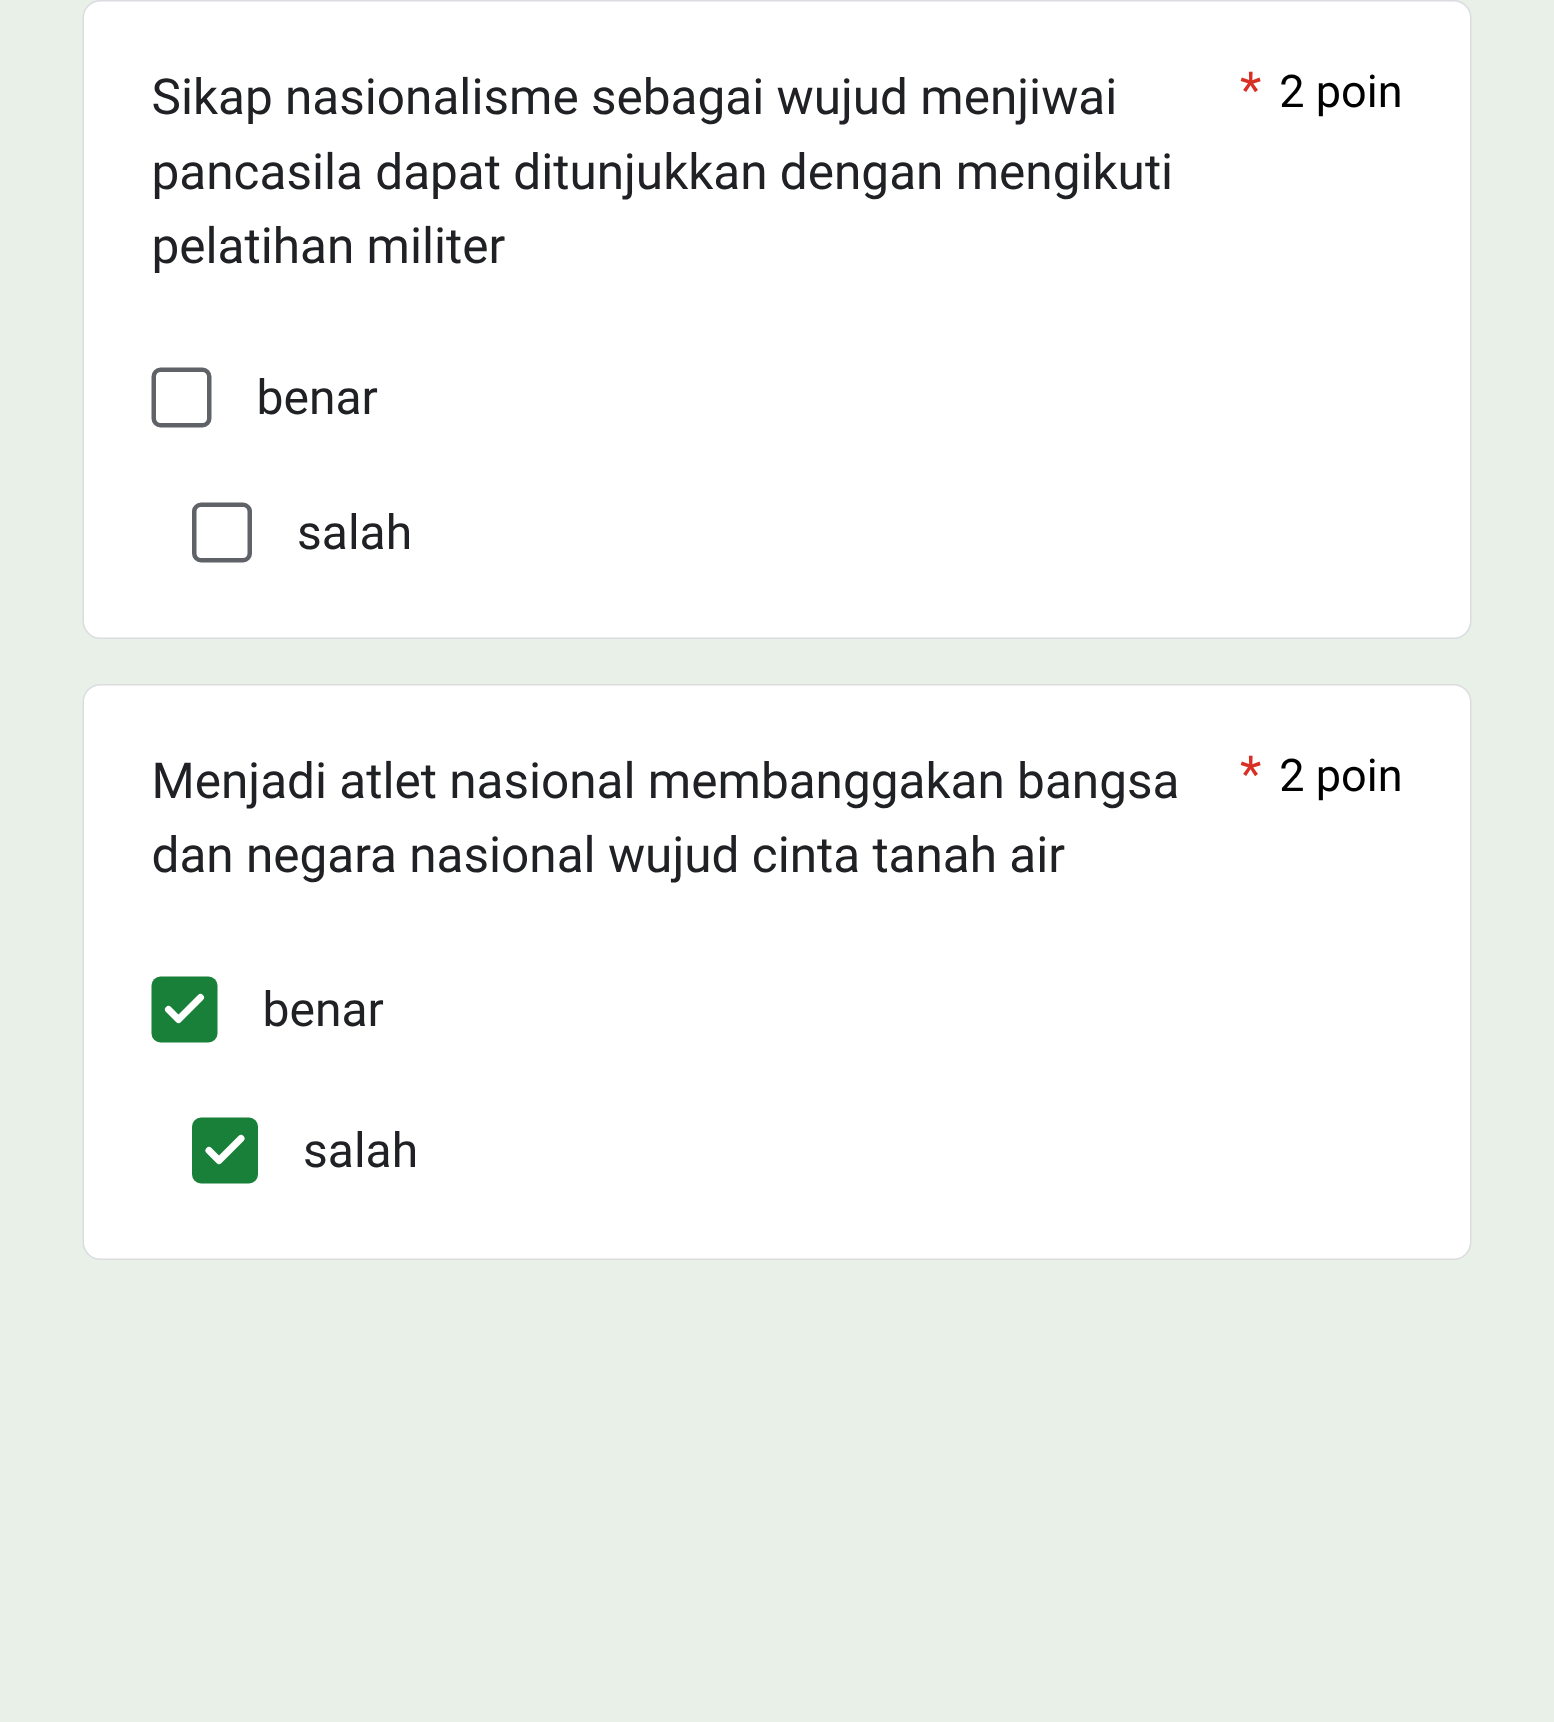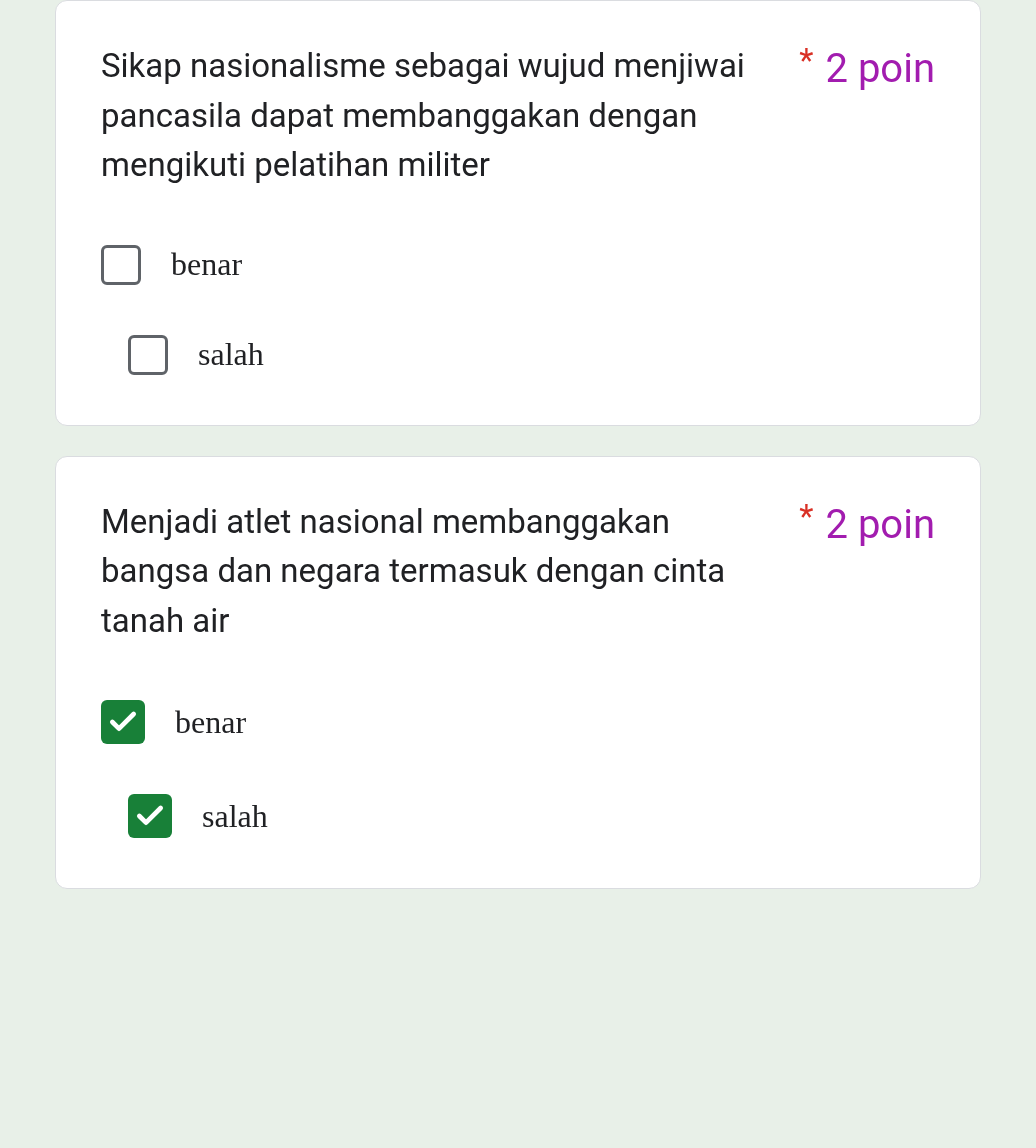--- a/index.html
+++ b/index.html
@@ -37,22 +37,22 @@
       align-items: flex-start;
       gap: 12px;
       flex-shrink: 0;
     }
     .required-marker {
       color: #d93025;
       font-size: 33px;
       line-height: 1.2;
     }
     .points-text {
-      color: #a21caf;
-      font-size: 40px;
+      color: #000000;
+      font-size: 30px;
       line-height: 1.4;
     }
     .option-row {
       display: flex;
       align-items: center;
       margin-bottom: 50px;
     }
     .option-row:last-child {
       margin-bottom: 0;
       margin-left: 27px;
@@ -75,47 +75,46 @@
       justify-content: center;
     }
     .checkmark-svg {
       width: 32px;
       height: 32px;
     }
     .option-label {
       font-size: 32px;
       color: #202124;
       margin-left: 30px;
-      font-family: Liberation Serif, serif;
     }
   </style>
 </head>
 <body>
 
 <div class="question-card">
   <div class="question-header">
-    <div class="question-text">Sikap nasionalisme sebagai wujud menjiwai pancasila dapat membanggakan dengan mengikuti pelatihan militer</div>
+    <div class="question-text">Sikap nasionalisme sebagai wujud menjiwai pancasila dapat ditunjukkan dengan mengikuti pelatihan militer</div>
     <div class="question-meta">
       <span class="required-marker">*</span>
       <span class="points-text">2 poin</span>
     </div>
   </div>
   <div class="option-row">
     <div class="checkbox-unchecked"></div>
     <span class="option-label">benar</span>
   </div>
   <div class="option-row">
     <div class="checkbox-unchecked"></div>
     <span class="option-label">salah</span>
   </div>
 </div>
 
 <div class="question-card">
   <div class="question-header">
-    <div class="question-text">Menjadi atlet nasional membanggakan bangsa dan negara termasuk dengan cinta tanah air</div>
+    <div class="question-text">Menjadi atlet nasional membanggakan bangsa dan negara nasional wujud cinta tanah air</div>
     <div class="question-meta">
       <span class="required-marker">*</span>
       <span class="points-text">2 poin</span>
     </div>
   </div>
   <div class="option-row">
     <div class="checkbox-checked">
       <svg class="checkmark-svg" viewBox="0 0 24 24" fill="none" stroke="#ffffff" stroke-width="3.5" stroke-linecap="round" stroke-linejoin="round">
         <polyline points="4 12 9 17 20 6"></polyline>
       </svg>

